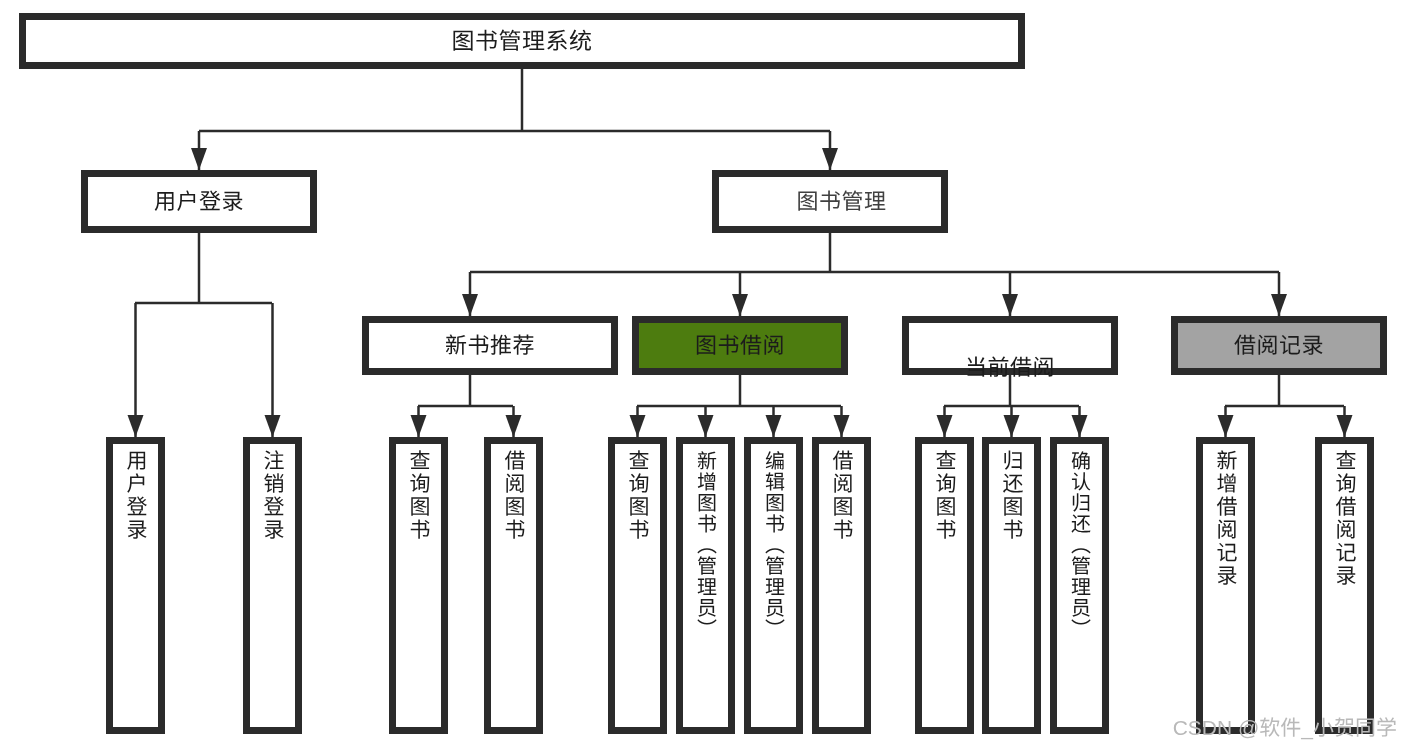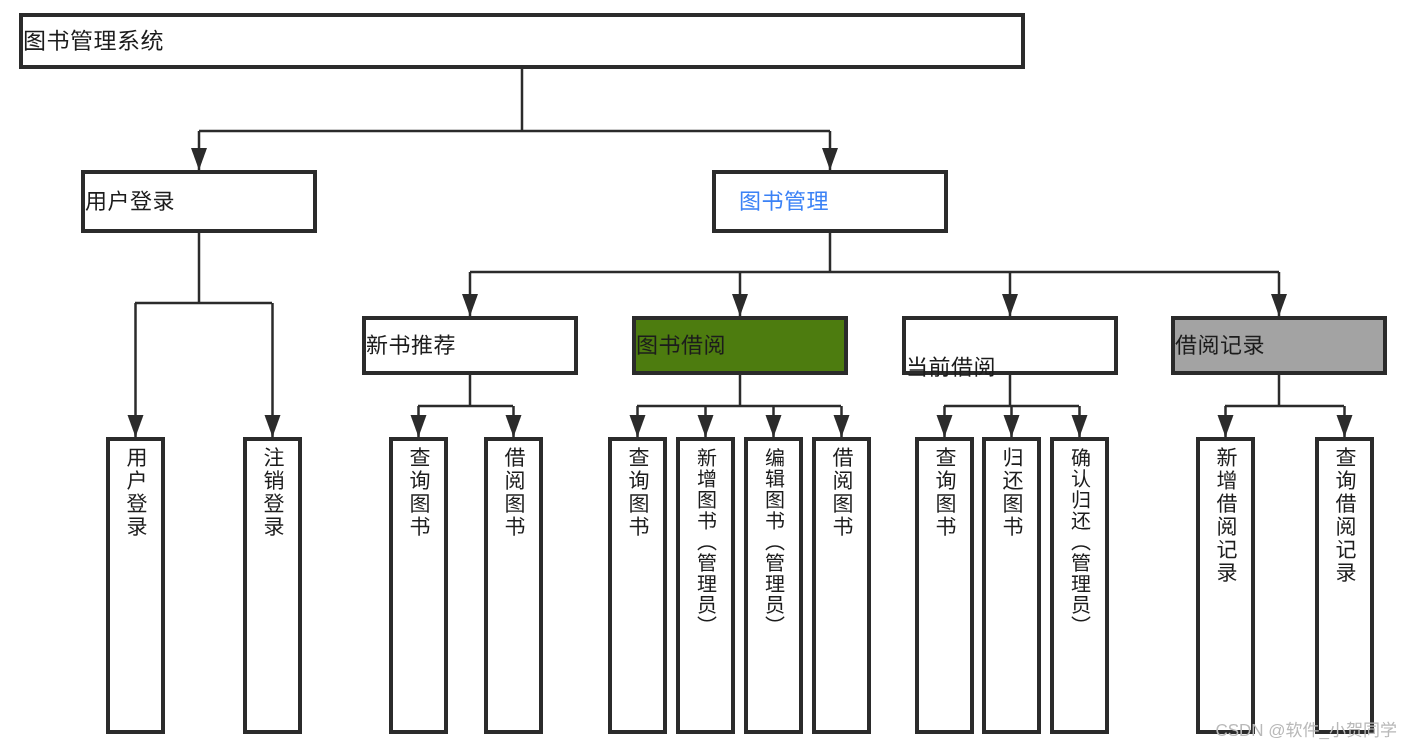--- a/index.html
+++ b/index.html
@@ -23,23 +23,24 @@
     left: 0;
     top: 0;
     width: 1405px;
     height: 747px;
     pointer-events: none;
   }
   .node {
     position: absolute;
     box-sizing: border-box;
     background: #ffffff;
-    border: 4px solid #0ea5e9;
+    border: 7px solid #0ea5e9;
     display: flex;
     align-items: center;
+    justify-content: center;
     z-index: 2;
   }
   .node-label {
     color: #1c1c1c;
     text-align: center;
     line-height: 1.15;
     white-space: nowrap;
     letter-spacing: 0.5px;
   }
   
@@ -64,21 +65,21 @@
     margin: 0 auto;
   }
   .node.v.tall-text .node-label {
     font-size: 20px;
     letter-spacing: 1px;
   }
   .watermark {
     position: absolute;
     right: 8px;
     bottom: 6px;
-    font-size: 17px;
+    font-size: 21px;
     color: #b9b9b9;
     z-index: 5;
     white-space: nowrap;
     font-family: "Liberation Sans", "DejaVu Sans", sans-serif;
   }
 </style>
 </head>
 <body>
 
 <div id="diagram-root">
@@ -139,23 +140,23 @@
     </svg>
 
   <div id="nodes-layer">
       <div class="node h root" style="left: 19px; top: 13px; width: 1006px; height: 56px; border-color: rgb(43, 43, 43); background: rgb(255, 255, 255);">
         <span class="node-label" style="color: rgb(28, 28, 28);">图书管理系统</span>
       </div>
       <div class="node h" style="left: 81px; top: 170px; width: 236px; height: 63px; border-color: rgb(43, 43, 43); background: rgb(255, 255, 255);">
         <span class="node-label" style="color: rgb(28, 28, 28);">用户登录</span>
       </div>
       <div class="node h" style="left: 712px; top: 170px; width: 236px; height: 63px; border-color: rgb(43, 43, 43); background: rgb(255, 255, 255);">
-        <span class="node-label" style="color: #3b82f6; margin-left: 23px;">图书管理</span>
-      </div>
-      <div class="node h" style="left: 362px; top: 316px; width: 216px; height: 59px; border-color: rgb(43, 43, 43); background: rgb(255, 255, 255);">
+        <span class="node-label" style="color: #404040; margin-left: 23px;">图书管理</span>
+      </div>
+      <div class="node h" style="left: 362px; top: 316px; width: 256px; height: 59px; border-color: rgb(43, 43, 43); background: rgb(255, 255, 255);">
         <span class="node-label" style="color: rgb(28, 28, 28);">新书推荐</span>
       </div>
       <div class="node h" style="left: 632px; top: 316px; width: 216px; height: 59px; border-color: rgb(43, 43, 43); background: #4d7c0f;">
         <span class="node-label" style="color: rgb(28, 28, 28);">图书借阅</span>
       </div>
       <div class="node h" style="left: 902px; top: 316px; width: 216px; height: 59px; border-color: rgb(43, 43, 43); background: rgb(255, 255, 255);">
         <span class="node-label" style="color: rgb(28, 28, 28); margin-top: 44px;">当前借阅</span>
       </div>
       <div class="node h" style="left: 1171px; top: 316px; width: 216px; height: 59px; border-color: rgb(43, 43, 43); background: #a3a3a3;">
         <span class="node-label" style="color: rgb(28, 28, 28);">借阅记录</span>

